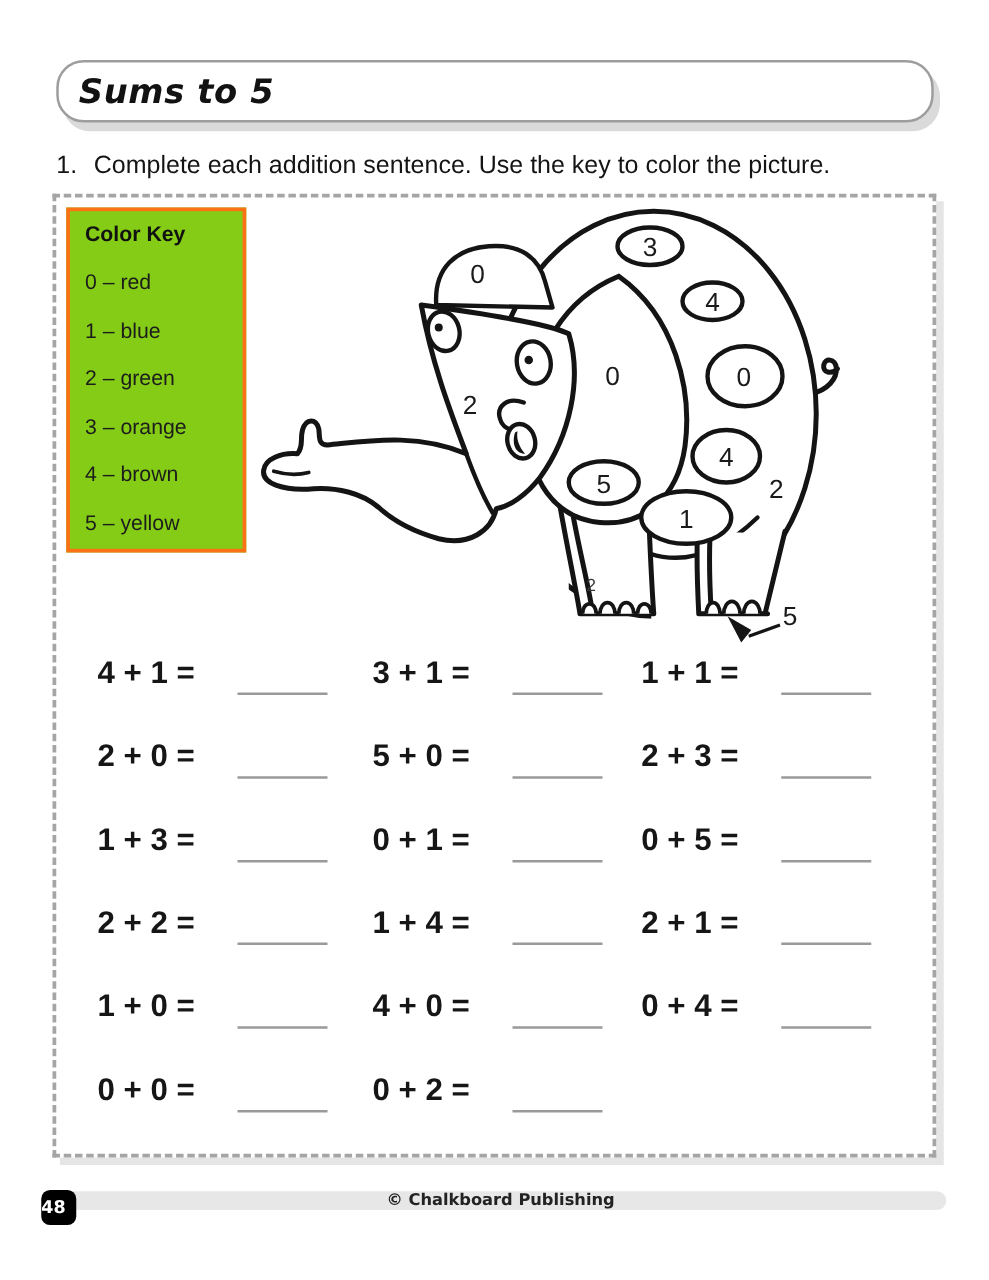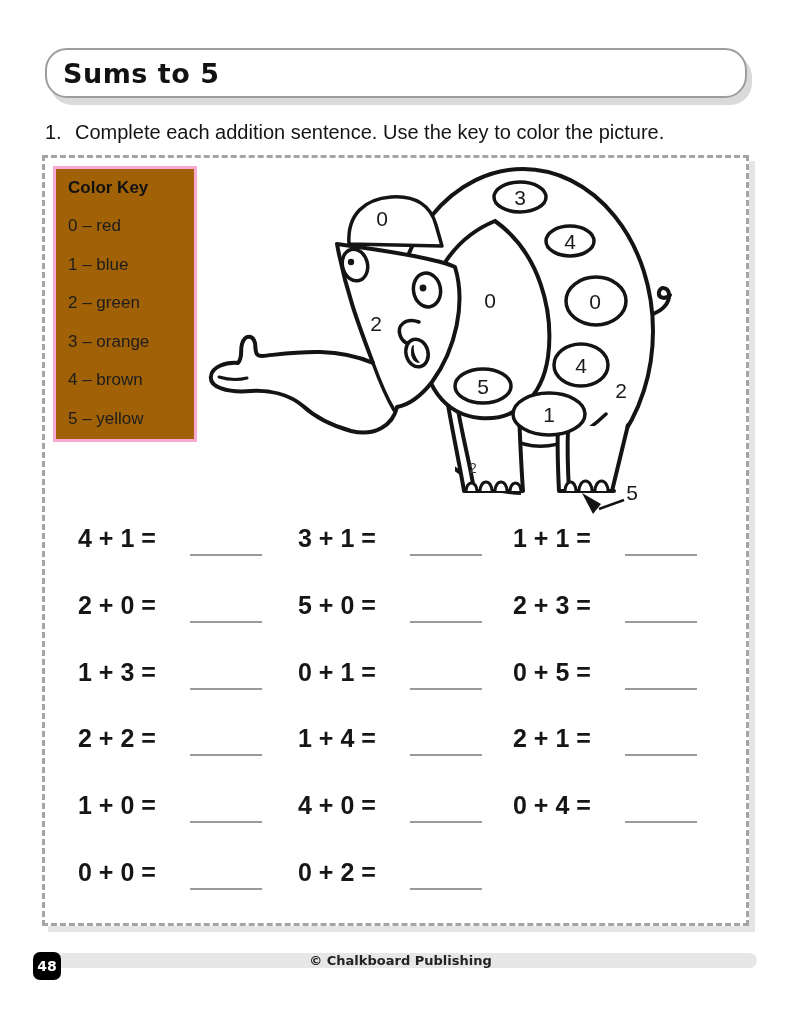--- a/index.html
+++ b/index.html
@@ -2,55 +2,55 @@
 <html><head>
 <meta charset="utf-8">
 <style>
   html,body{margin:0;padding:0;background:#fff;}
   .page{position:relative;width:791px;height:1024px;background:#ffffff;overflow:hidden;
         font-family:"Liberation Sans",sans-serif;color:#1a1a1a;}
 
   
   .title-box{position:absolute;left:45px;top:48px;width:698px;height:46px;
     background:#fff;border:2.5px solid #9d9d9d;border-radius:22px;
-    box-shadow:5px 7px 0 #dadada;display:flex;align-items:center;}
+    box-shadow:5px 7px 0 #dadada;display:flex;align-items:center;font-style:italic;}
   .title-box h1{margin:0 0 0 16px;font-family:"DejaVu Sans",sans-serif;
     font-size:27px;font-weight:bold;letter-spacing:.5px;color:#121212;}
 
   
   .instruction{position:absolute;left:45px;top:121px;font-size:20px;color:#141414;}
   .instruction .num{display:inline-block;min-width:30px;}
 
   
   .panel{position:absolute;left:42px;top:155px;width:701px;height:765px;
     border:3px dashed #a5a5a5;background:#fff;box-shadow:6px 6px 0 #e5e5e5;}
 
   
   .color-key{position:absolute;left:8px;top:8px;width:122px;
-    border:3px solid #f9a8d4;background:#a16207;padding:9px 4px 10px 12px;}
+    border:3px solid #f97316;background:#84cc16;padding:9px 4px 10px 12px;}
   .color-key .ck-head{font-size:17px;font-weight:bold;margin-bottom:7px;color:#111;}
   .color-key .ck-item{font-size:17px;line-height:21.5px;color:#1c1c1c;margin-top:17px;}
 
   
   .picture-svg{position:absolute;left:133px;top:1px;width:525px;height:366px;}
 
   
   .problems{position:absolute;left:33px;top:360px;width:650px;
     display:grid;grid-template-columns:220px 215px 215px;grid-auto-rows:66.8px;}
   .problem{display:flex;align-items:flex-start;padding-top:6px;}
   .expr{display:inline-block;width:92px;font-size:25px;color:#161616;white-space:nowrap;font-weight:bold;}
   .blank{display:inline-block;width:72px;height:30px;margin-left:20px;
     border-bottom:2px solid #9a9a9a;background:transparent;cursor:text;}
 
   
   .footer-bar{position:absolute;left:44px;top:953px;width:713px;height:15px;
     background:#e7e7e7;border-radius:13px;display:flex;align-items:center;justify-content:center;}
   .footer-bar .pub{font-family:"DejaVu Sans",sans-serif;font-size:13px;font-weight:bold;color:#222;}
   .page-badge{position:absolute;left:33px;top:952px;width:28px;height:28px;
-    background:#000;border-radius:7px;display:flex;align-items:center;justify-content:center;}
+    background:#000;border-radius:7px;display:flex;align-items:center;justify-content:flex-start;}
   .page-badge span{font-family:"DejaVu Sans",sans-serif;font-size:14px;font-weight:bold;color:#fff;}
 
   .svg-label{font-family:"Liberation Sans",sans-serif;}
 </style>
 </head>
 <body>
 
 <div class="page">
 
   <div class="title-box">

